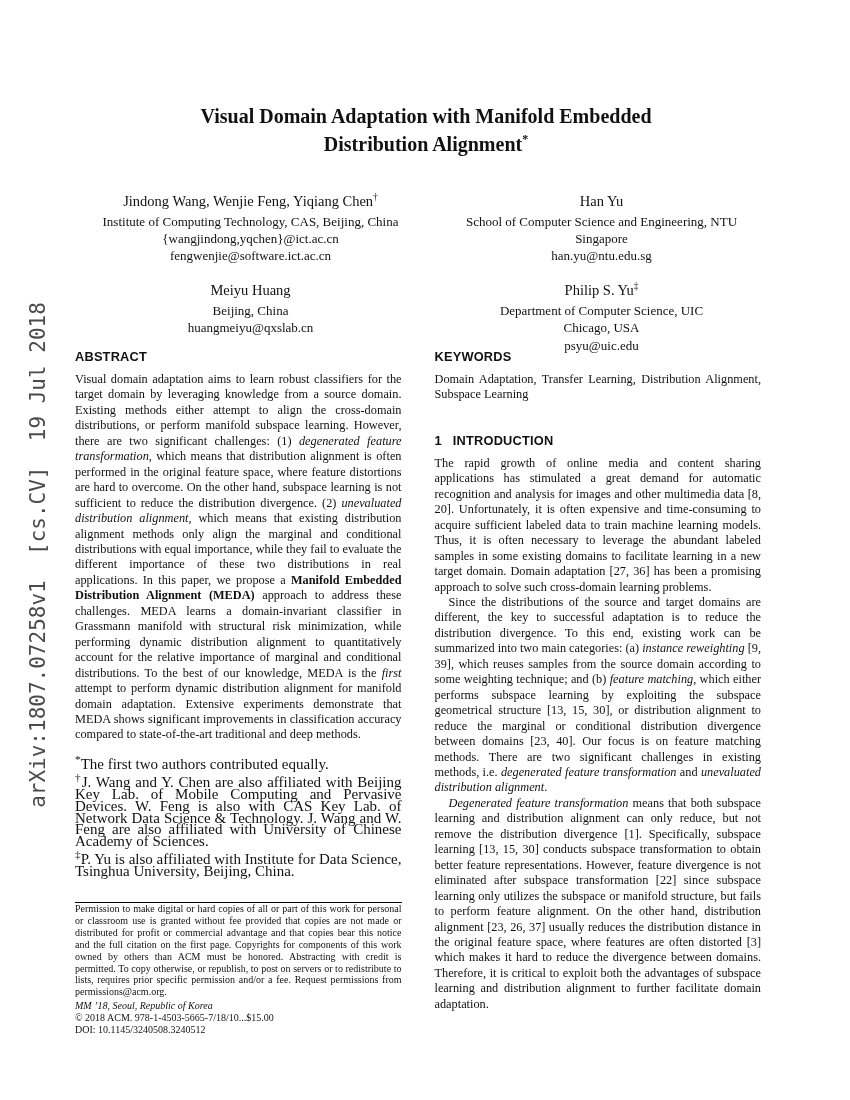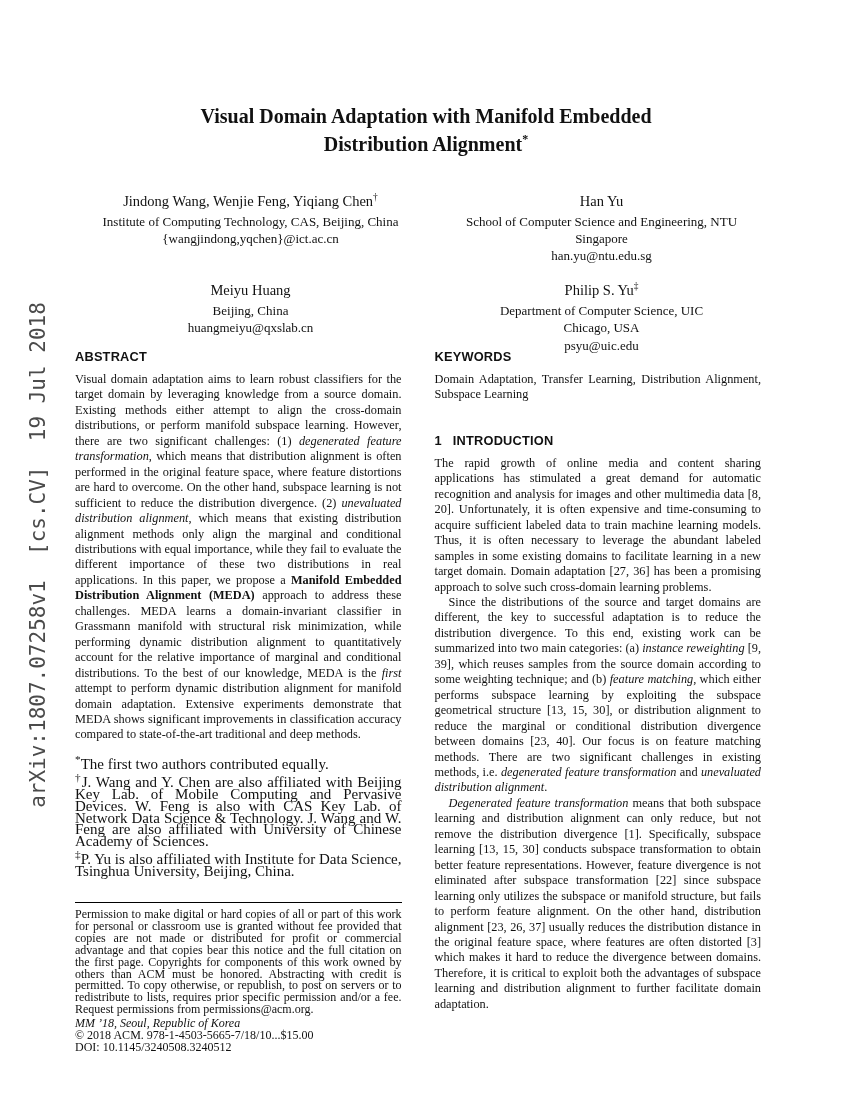--- a/index.html
+++ b/index.html
@@ -66,22 +66,21 @@
   .footnotes {
     margin-top:11px;
     font-size:15px; line-height:11.9px;
     text-align:justify;
   }
   .footnote { margin-bottom:1px; }
   .footnote sup { font-size:75%; }
   .permission {
     margin-top:24px;
     border-top:1px solid #000;
-    padding-top:6px;
-    font-size:12px; line-height:11.9px;
+    font-size:10px; line-height:11.9px;
     text-align:justify;
   }
   .perm-body { margin-bottom:2px; }
   .perm-venue { font-style:italic; }
 </style>
 </head>
 <body>
 
 <div class="page">
 
@@ -90,20 +89,21 @@
   <h1 class="title">
     <span>Visual Domain Adaptation with Manifold Embedded</span><br>
     <span>Distribution Alignment</span><sup>*</sup>
   </h1>
 
   <div class="authors">
     <div class="author">
       <div class="author-name"><span>Jindong Wang, Wenjie Feng, Yiqiang Chen</span><sup>†</sup></div>
       <div class="author-line">Institute of Computing Technology, CAS, Beijing, China</div>
       <div class="author-line">{wangjindong,yqchen}@ict.ac.cn</div>
+      <div class="author-line">fengwenjie@software.ict.ac.cn</div>
     </div>
     <div class="author">
       <div class="author-name"><span>Han Yu</span><sup></sup></div>
       <div class="author-line">School of Computer Science and Engineering, NTU</div>
       <div class="author-line">Singapore</div>
       <div class="author-line">han.yu@ntu.edu.sg</div>
     </div>
     <div class="author">
       <div class="author-name"><span>Meiyu Huang</span><sup></sup></div>
       <div class="author-line">Beijing, China</div>

